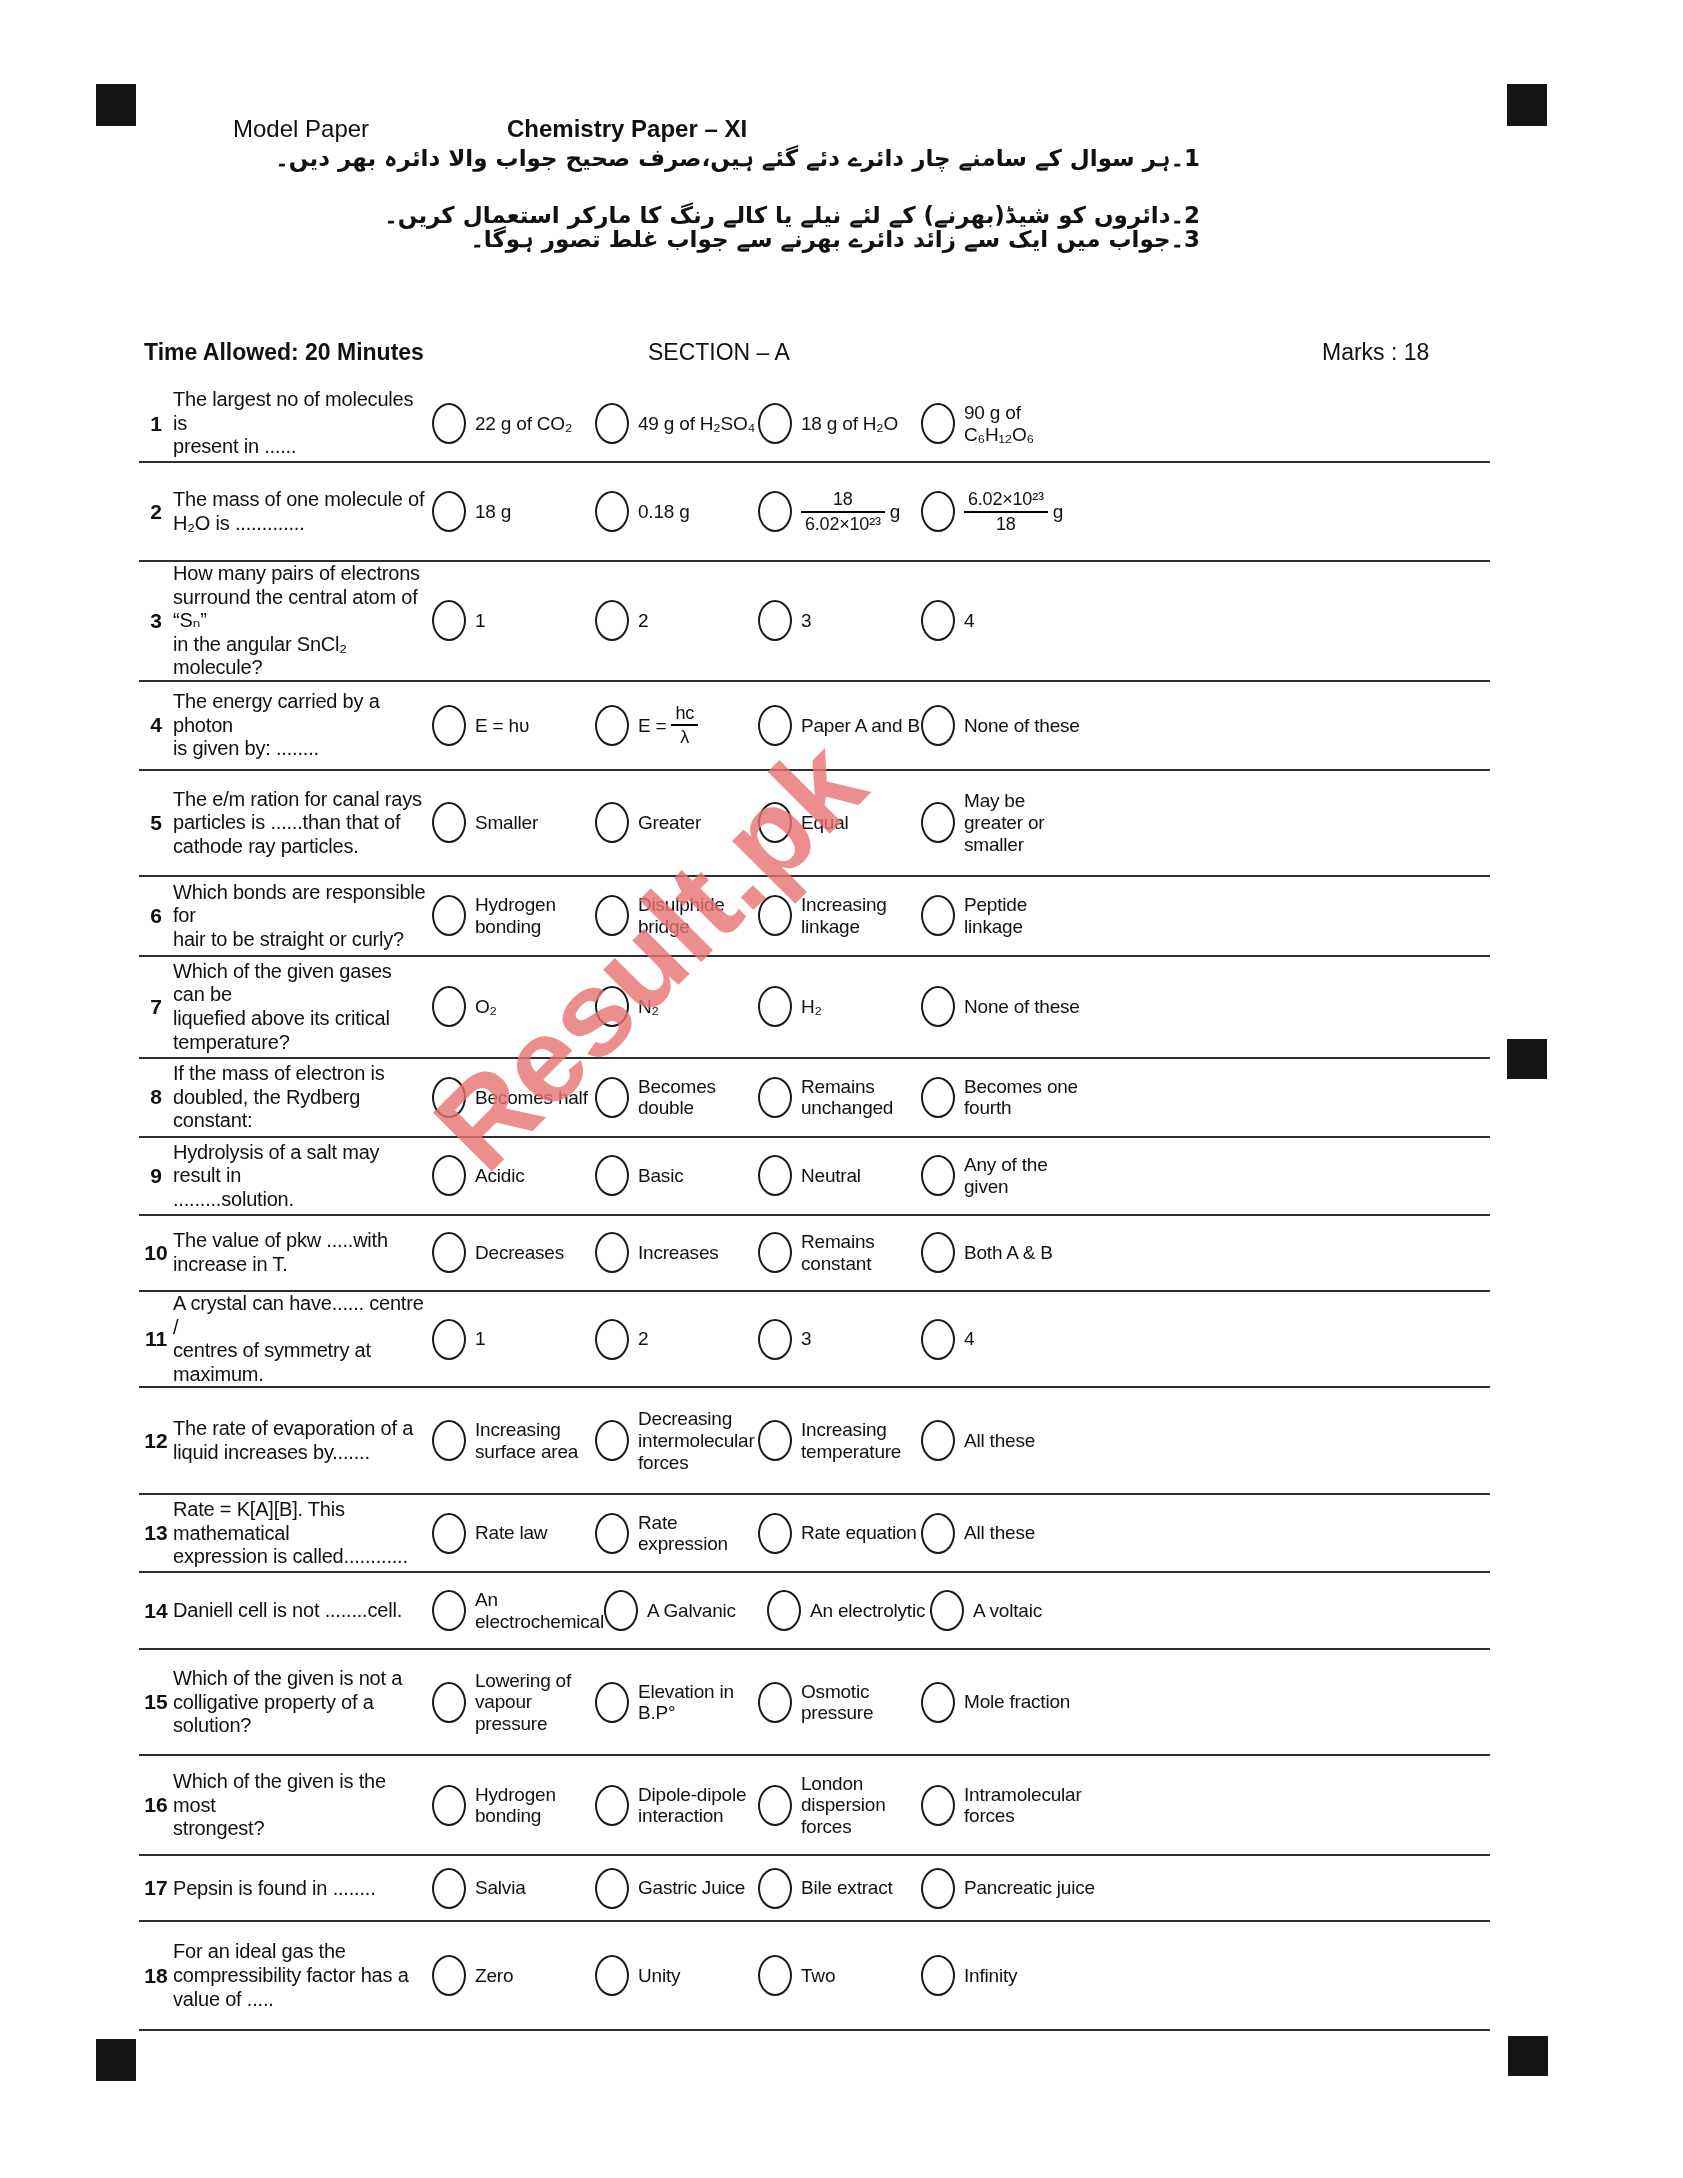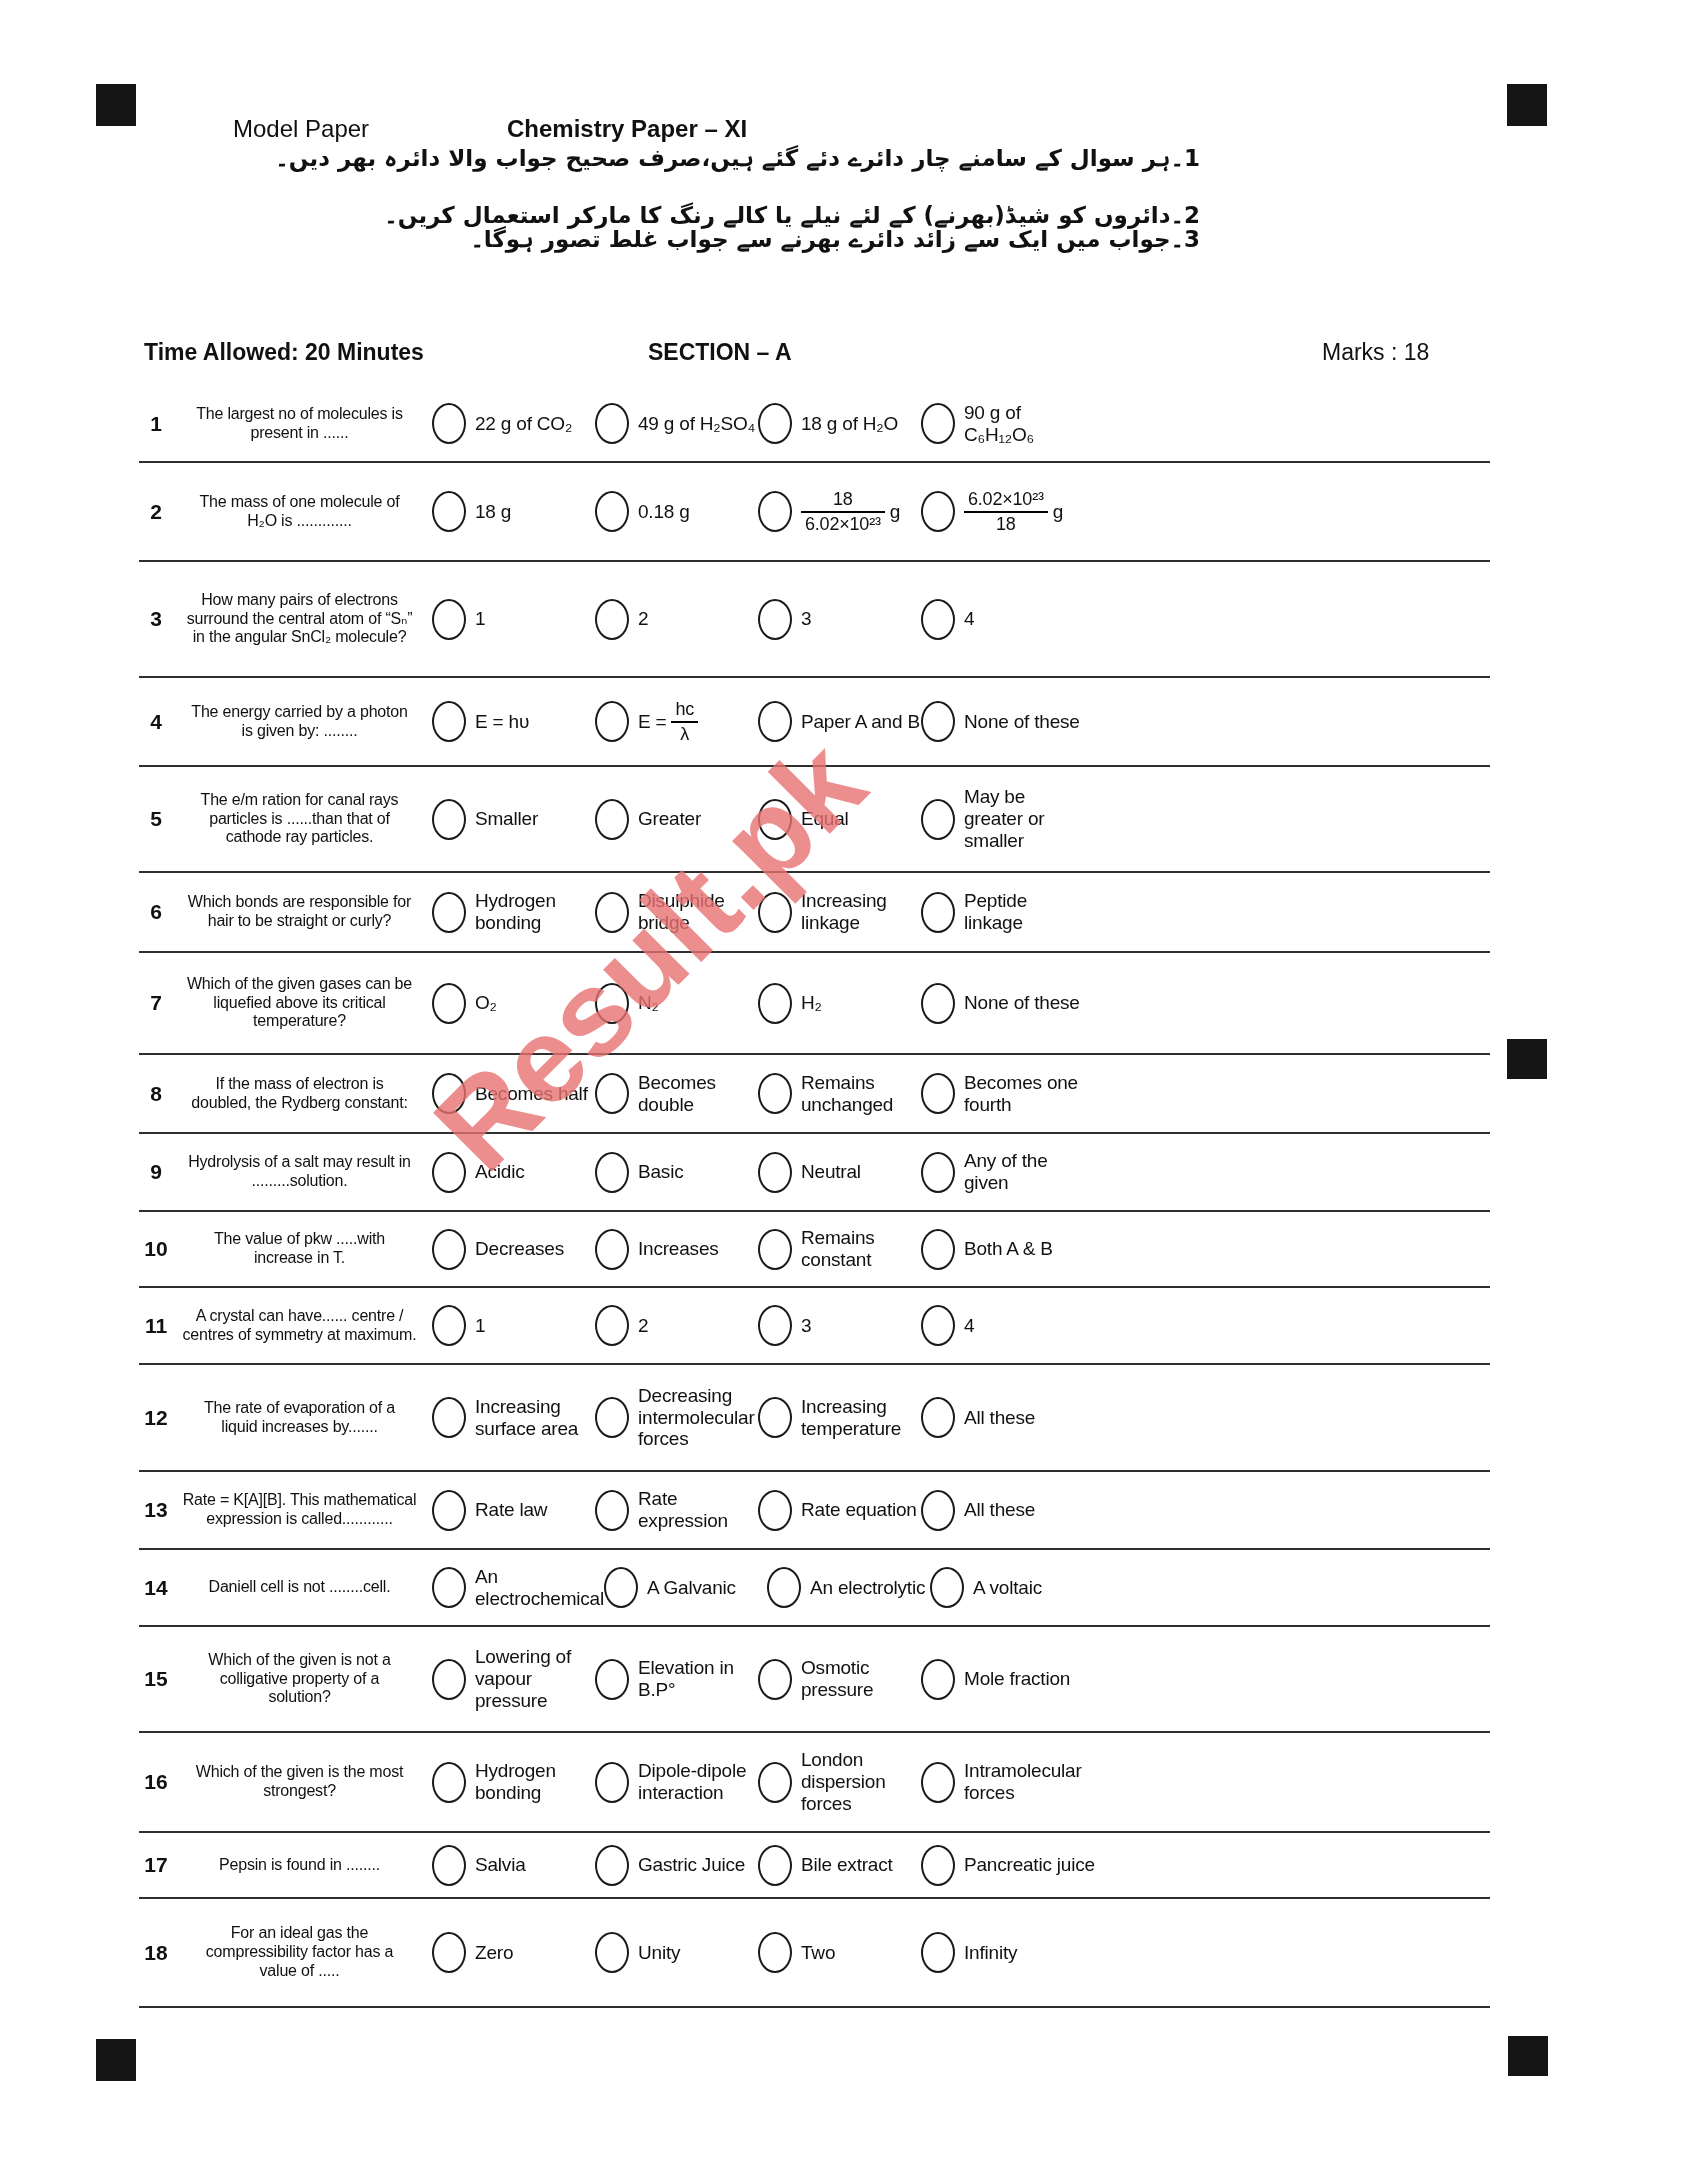--- a/index.html
+++ b/index.html
@@ -12,37 +12,37 @@
   .rm-mr{left:1507px;top:1039px;width:40px;height:40px;}
   .rm-bl{left:96px;top:2039px;}
   .rm-br{left:1508px;top:2036px;width:40px;height:40px;}
   
   .h-model{position:absolute;left:233px;top:115px;font-size:24px;font-weight:normal;}
   .h-title{position:absolute;left:507px;top:115px;font-size:24px;font-weight:bold;}
   .urdu{position:absolute;right:483px;direction:rtl;text-align:right;
         font-family:"DejaVu Sans",sans-serif;font-size:23px;font-weight:bold;white-space:nowrap;}
   .u1{top:145px;} .u2{top:202px;margin-left:28px;} .u3{top:226px;}
   .h-time{position:absolute;left:144px;top:339px;font-size:23px;font-weight:bold;}
-  .h-section{position:absolute;left:648px;top:339px;font-size:23px;font-weight:bold;}
+  .h-section{position:absolute;left:648px;top:339px;font-size:23px;font-weight:normal;}
   .h-marks{position:absolute;left:1322px;top:339px;font-size:23px;font-weight:normal;}
   
   #qtable{position:absolute;left:139px;top:386px;width:1351px;}
   .row{display:flex;align-items:center;border-bottom:2px solid #2e2e2e;}
   .row:nth-child(1){min-height:75px}  .row:nth-child(2){min-height:97px}
   .row:nth-child(3){min-height:114px} .row:nth-child(4){min-height:87px}
   .row:nth-child(5){min-height:104px} .row:nth-child(6){min-height:78px}
   .row:nth-child(7){min-height:100px} .row:nth-child(8){min-height:77px}
   .row:nth-child(9){min-height:76px}  .row:nth-child(10){min-height:74px}
   .row:nth-child(11){min-height:75px} .row:nth-child(12){min-height:105px}
   .row:nth-child(13){min-height:76px} .row:nth-child(14){min-height:75px}
   .row:nth-child(15){min-height:104px} .row:nth-child(16){min-height:98px}
   .row:nth-child(17){min-height:64px} .row:nth-child(18){min-height:107px}
   .qnum{flex:0 0 34px;text-align:center;font-size:21px;font-weight:bold;}
-  .qtext{flex:0 0 253px;font-size:16px;line-height:1.18;letter-spacing:-0.2px;
-         white-space:pre-line;padding-right:6px;text-align:center;}
+  .qtext{flex:0 0 253px;font-size:20px;line-height:1.18;letter-spacing:-0.2px;
+         white-space:pre-line;padding-right:6px;}
   .opt{flex:0 0 163px;display:flex;align-items:center;gap:9px;}
   .opt:nth-child(6){flex:1;}
   .circle{flex:0 0 auto;width:30px;height:37px;border:2px solid #1a1a1a;border-radius:50%;background:#fff;}
   .obody{font-size:19px;line-height:1.15;letter-spacing:-0.2px;display:inline-flex;align-items:center;gap:5px;}
   .obody.pre{display:block;white-space:pre-line;}
   .frac{display:inline-flex;flex-direction:column;align-items:stretch;text-align:center;
         font-size:18px;line-height:1.25;}
   .fnum{border-bottom:2px solid #000;padding:0 4px;}
   .fden{padding:0 4px;}
   

